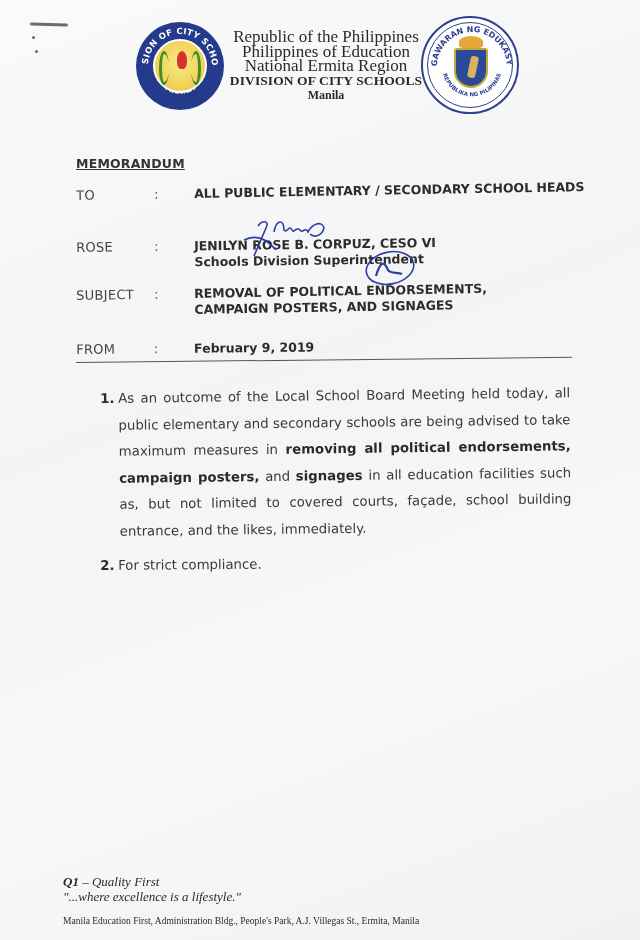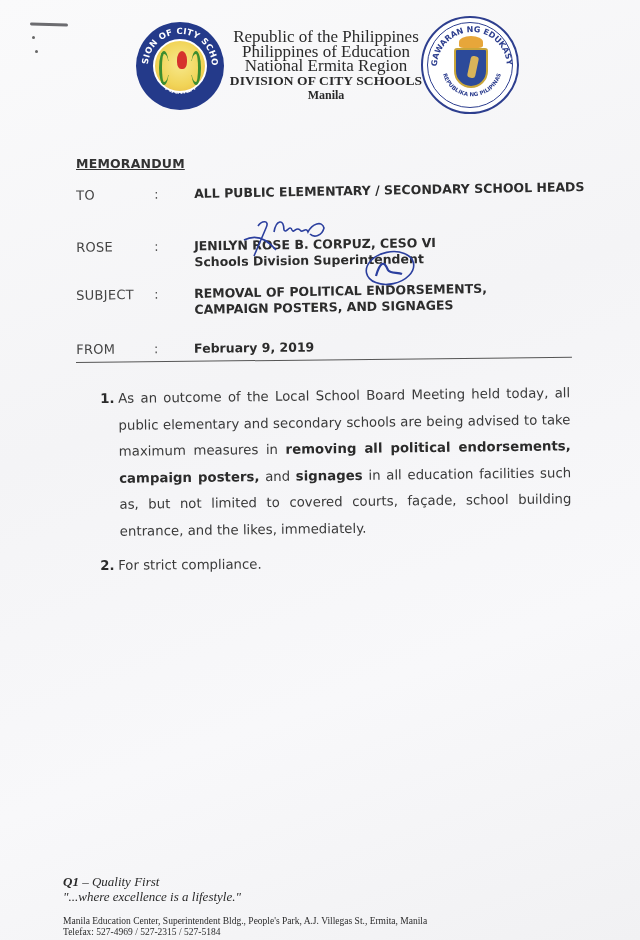--- a/index.html
+++ b/index.html
@@ -175,17 +175,16 @@
   </div>
 
   <div class="para p2">
     <span class="num">2.</span>
     <div class="text">For strict compliance.</div>
   </div>
 
   <div class="footer">
     <div class="motto"><b>Q1</b><span> – Quality First</span></div>
     <div class="tag">"...where excellence is a lifestyle."</div>
-    <div class="addr">Manila Education Center, Superintendent Bldg., People's Park, A.J. Villegas St., Ermita, Manila</div>
-    <div class="tel">Telefax:  527-4969 / 527-2315 / 527-5184</div>
+    <div class="addr">Manila Education First, Administration Bldg., People's Park, A.J. Villegas St., Ermita, Manila</div>
   </div>
 
 </div>
 
 </body></html>

